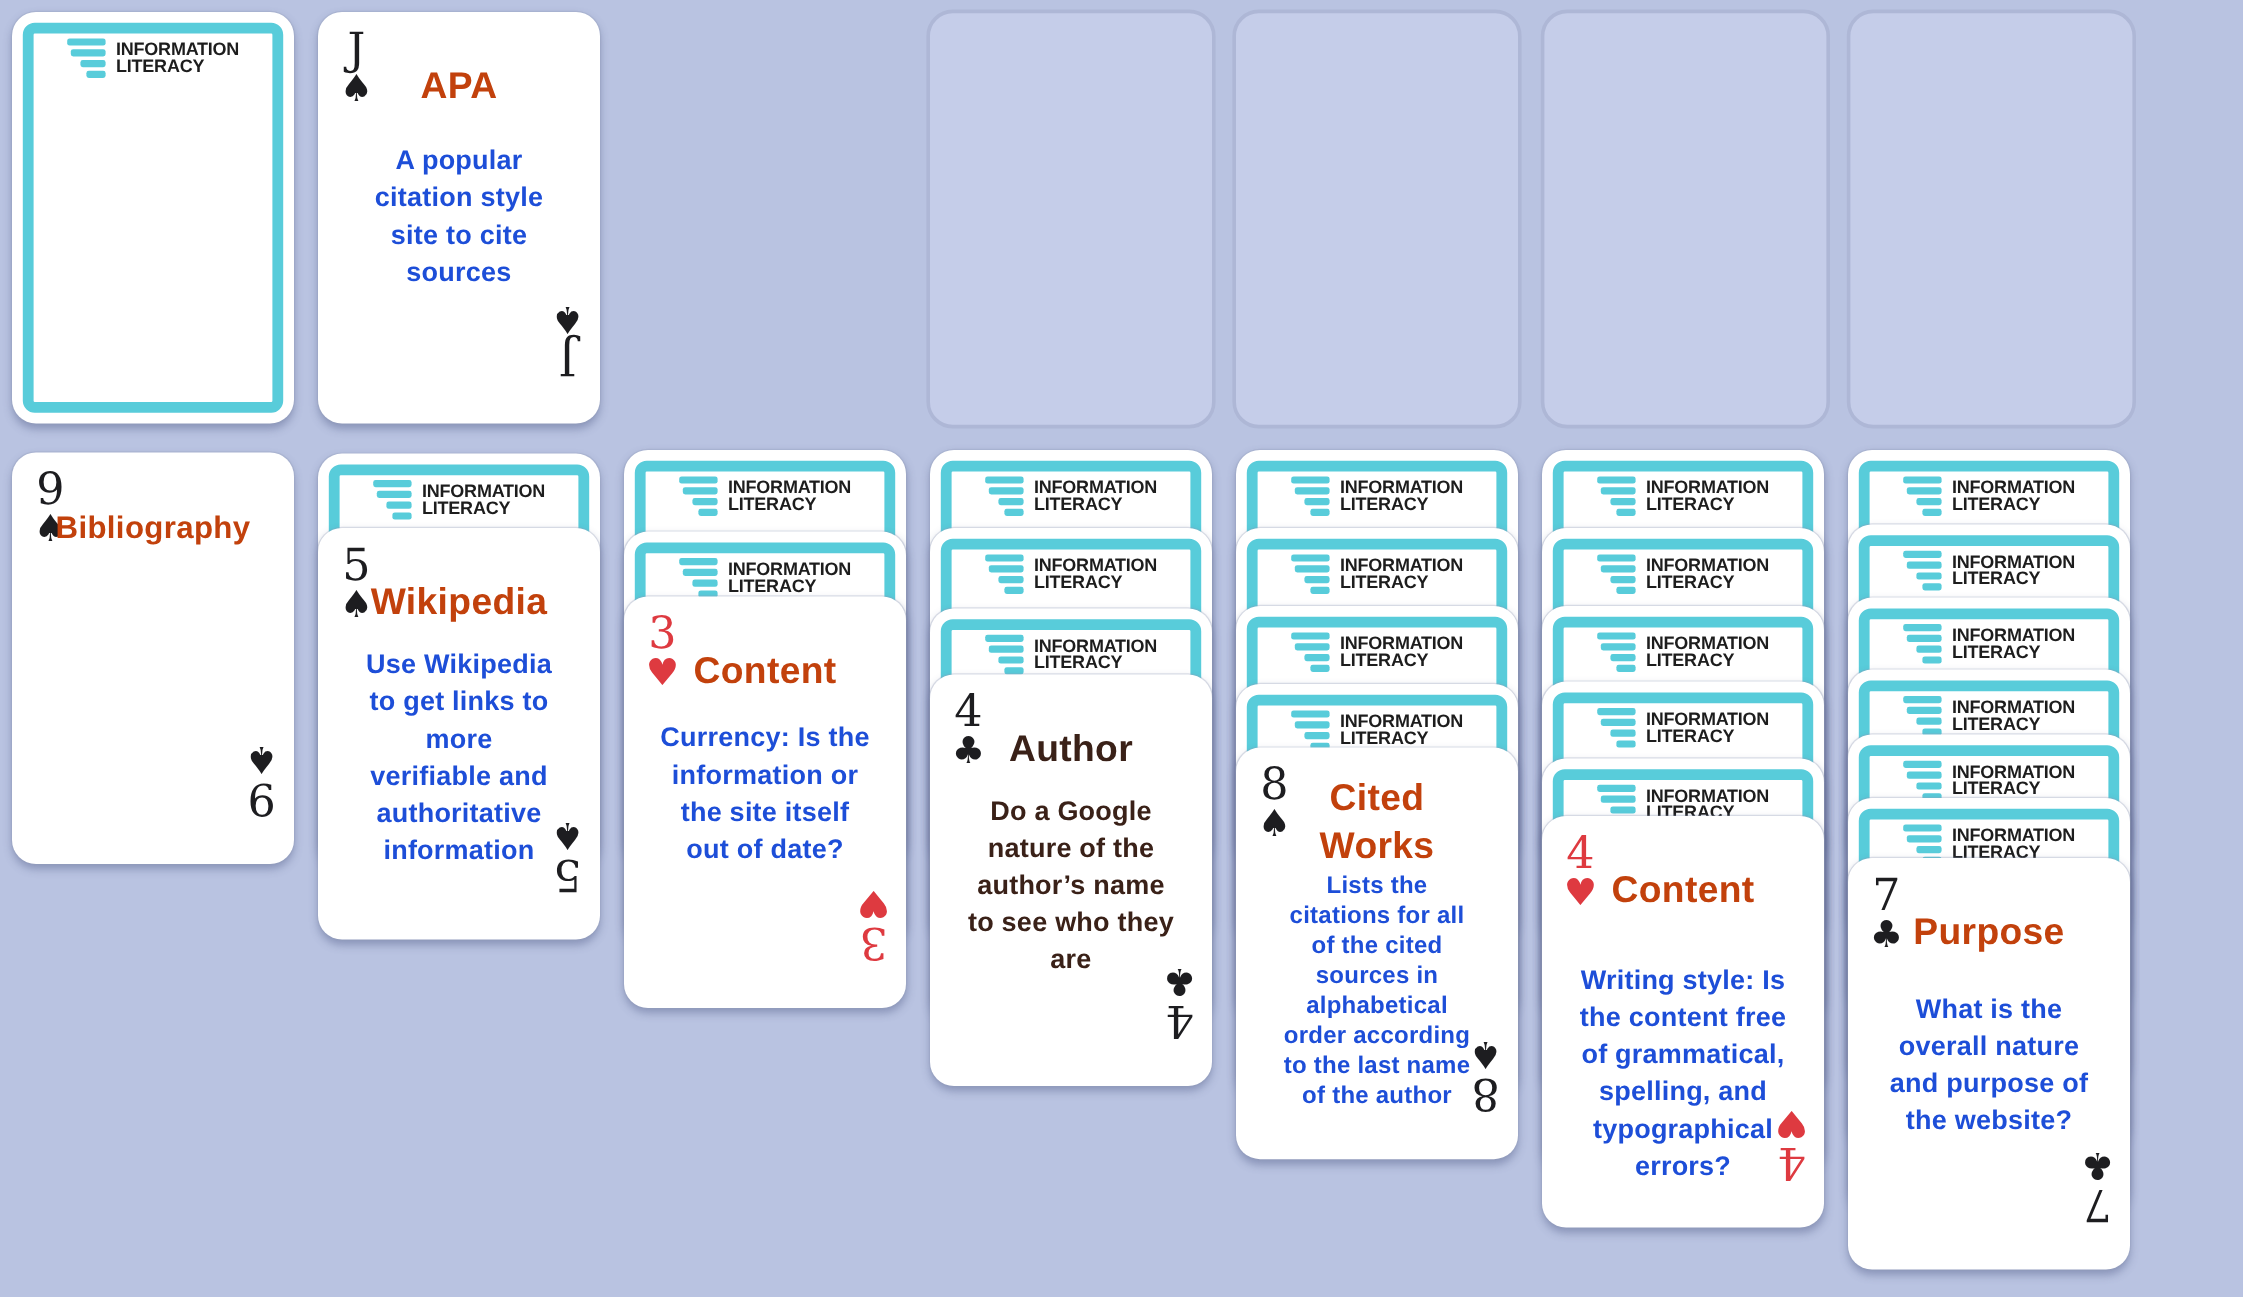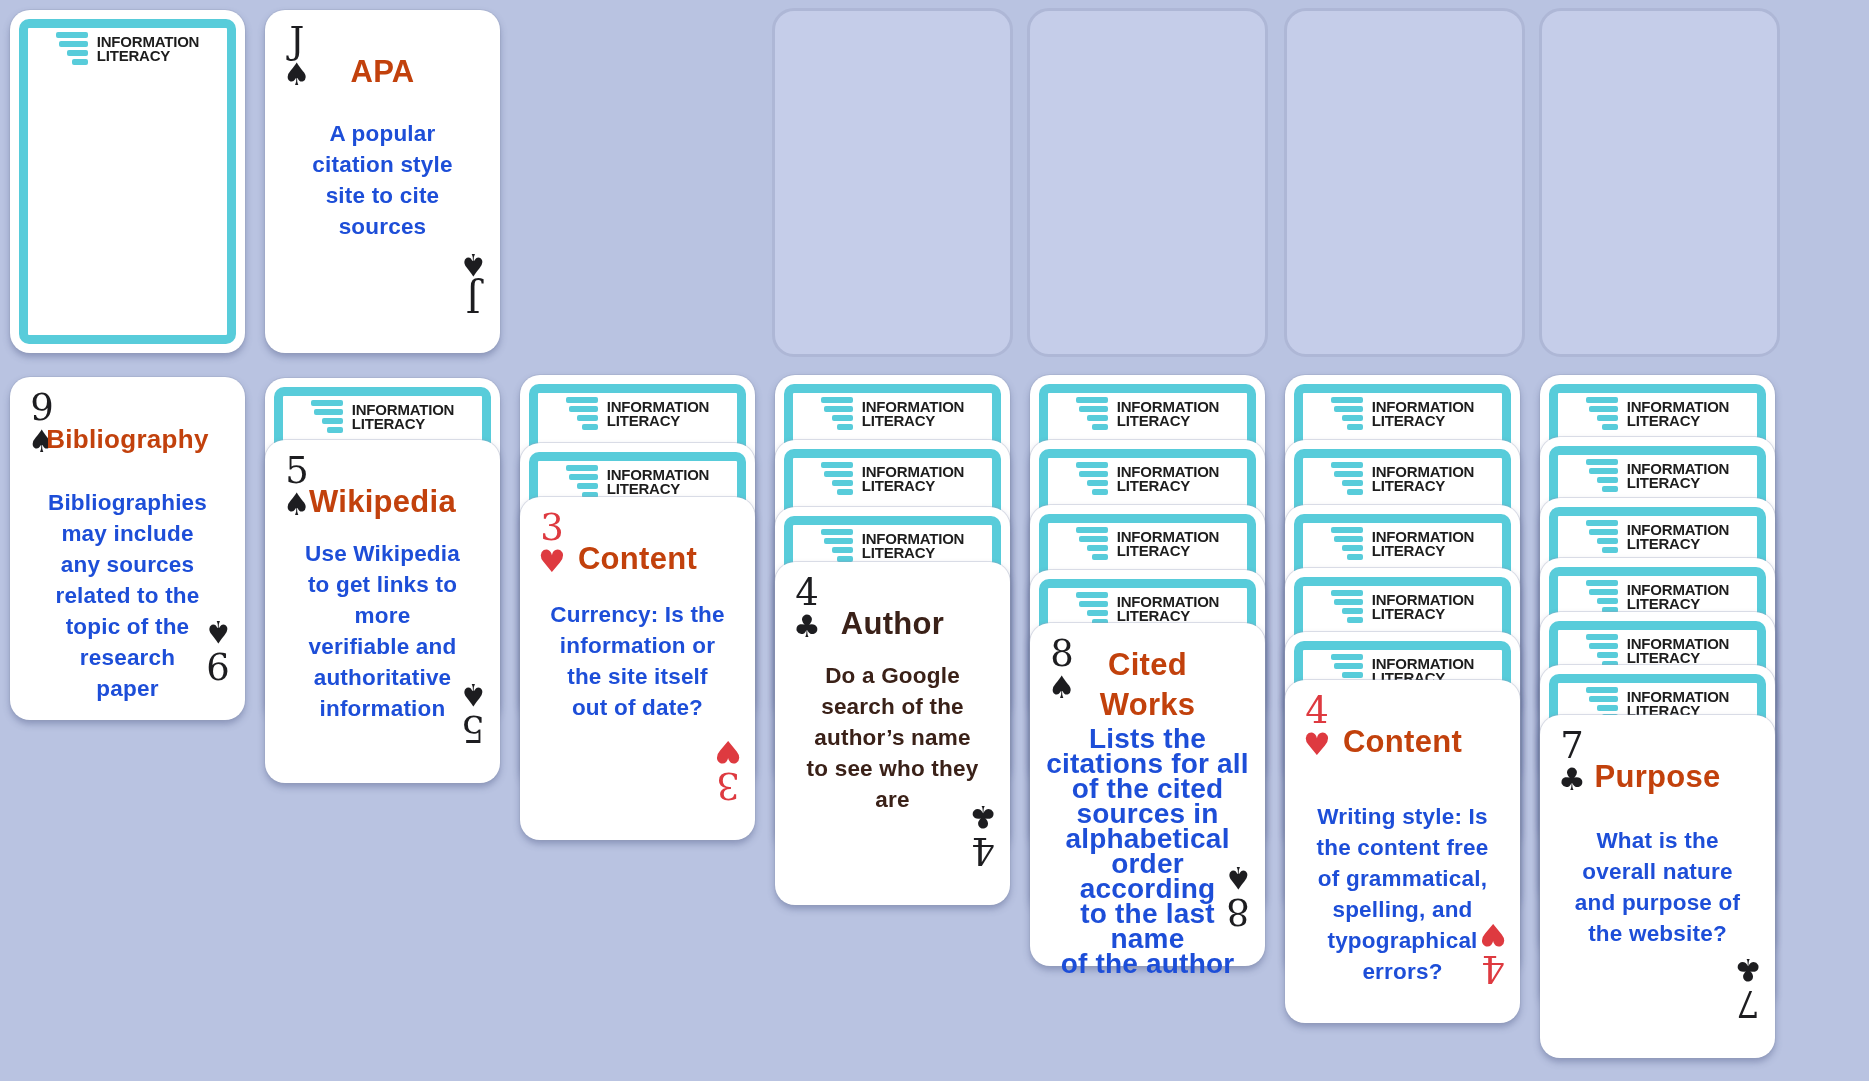--- a/index.html
+++ b/index.html
@@ -80,29 +80,20 @@
     <div class="slot" style="left: 1284px; top: 8px;"></div>
     <div class="slot" style="left: 1539px; top: 8px;"></div>
     <div class="card face" style="left: 10px; top: 377px; z-index: 1;">
       <div class="corner tl">
         <div class="rank black">9</div>
         <div class="suitg black">♠</div>
       </div>
       <div class="title" style="font-size: 26px;">
         <div>Bibliography</div>
       </div>
-      <div class="body" style="top: 110px;">
-        <div>Bibliographies</div>
-        <div>may include</div>
-        <div>any sources</div>
-        <div>related to the</div>
-        <div>topic of the</div>
-        <div>research</div>
-        <div>paper</div>
-      </div>
       <div class="corner br">
         <div class="rank black">9</div>
         <div class="suitg black">♠</div>
       </div>
     </div>
     <div class="card back" style="left: 265px; top: 378px; z-index: 1;">
       <div class="back-border"></div>
       <div class="back-logo">
         <div class="logo-bars">
           <span style="width: 32px;"></span>
@@ -234,21 +225,21 @@
     <div class="card face" style="left: 775px; top: 562px; z-index: 4;">
       <div class="corner tl">
         <div class="rank black">4</div>
         <div class="suitg black">♣</div>
       </div>
       <div class="title" style="color: rgb(58, 33, 24);">
         <div>Author</div>
       </div>
       <div class="body" style="top: 98px; color: rgb(58, 33, 24);">
         <div>Do a Google</div>
-        <div>search of the</div>
+        <div>nature of the</div>
         <div>author’s name</div>
         <div>to see who they</div>
         <div>are</div>
       </div>
       <div class="corner br">
         <div class="rank black">4</div>
         <div class="suitg black">♣</div>
       </div>
     </div>
     <div class="card back" style="left: 1030px; top: 375px; z-index: 1;">
@@ -313,21 +304,21 @@
     </div>
     <div class="card face" style="left: 1030px; top: 623px; z-index: 5;">
       <div class="corner tl">
         <div class="rank black">8</div>
         <div class="suitg black">♠</div>
       </div>
       <div class="title" style="top: 22px;">
         <div>Cited</div>
         <div>Works</div>
       </div>
-      <div class="body" style="top: 103px; font-size: 28px; line-height: 25px;">
+      <div class="body" style="top: 103px; font-size: 20px; line-height: 25px;">
         <div>Lists the</div>
         <div>citations for all</div>
         <div>of the cited</div>
         <div>sources in</div>
         <div>alphabetical</div>
         <div>order according</div>
         <div>to the last name</div>
         <div>of the author</div>
       </div>
       <div class="corner br">

